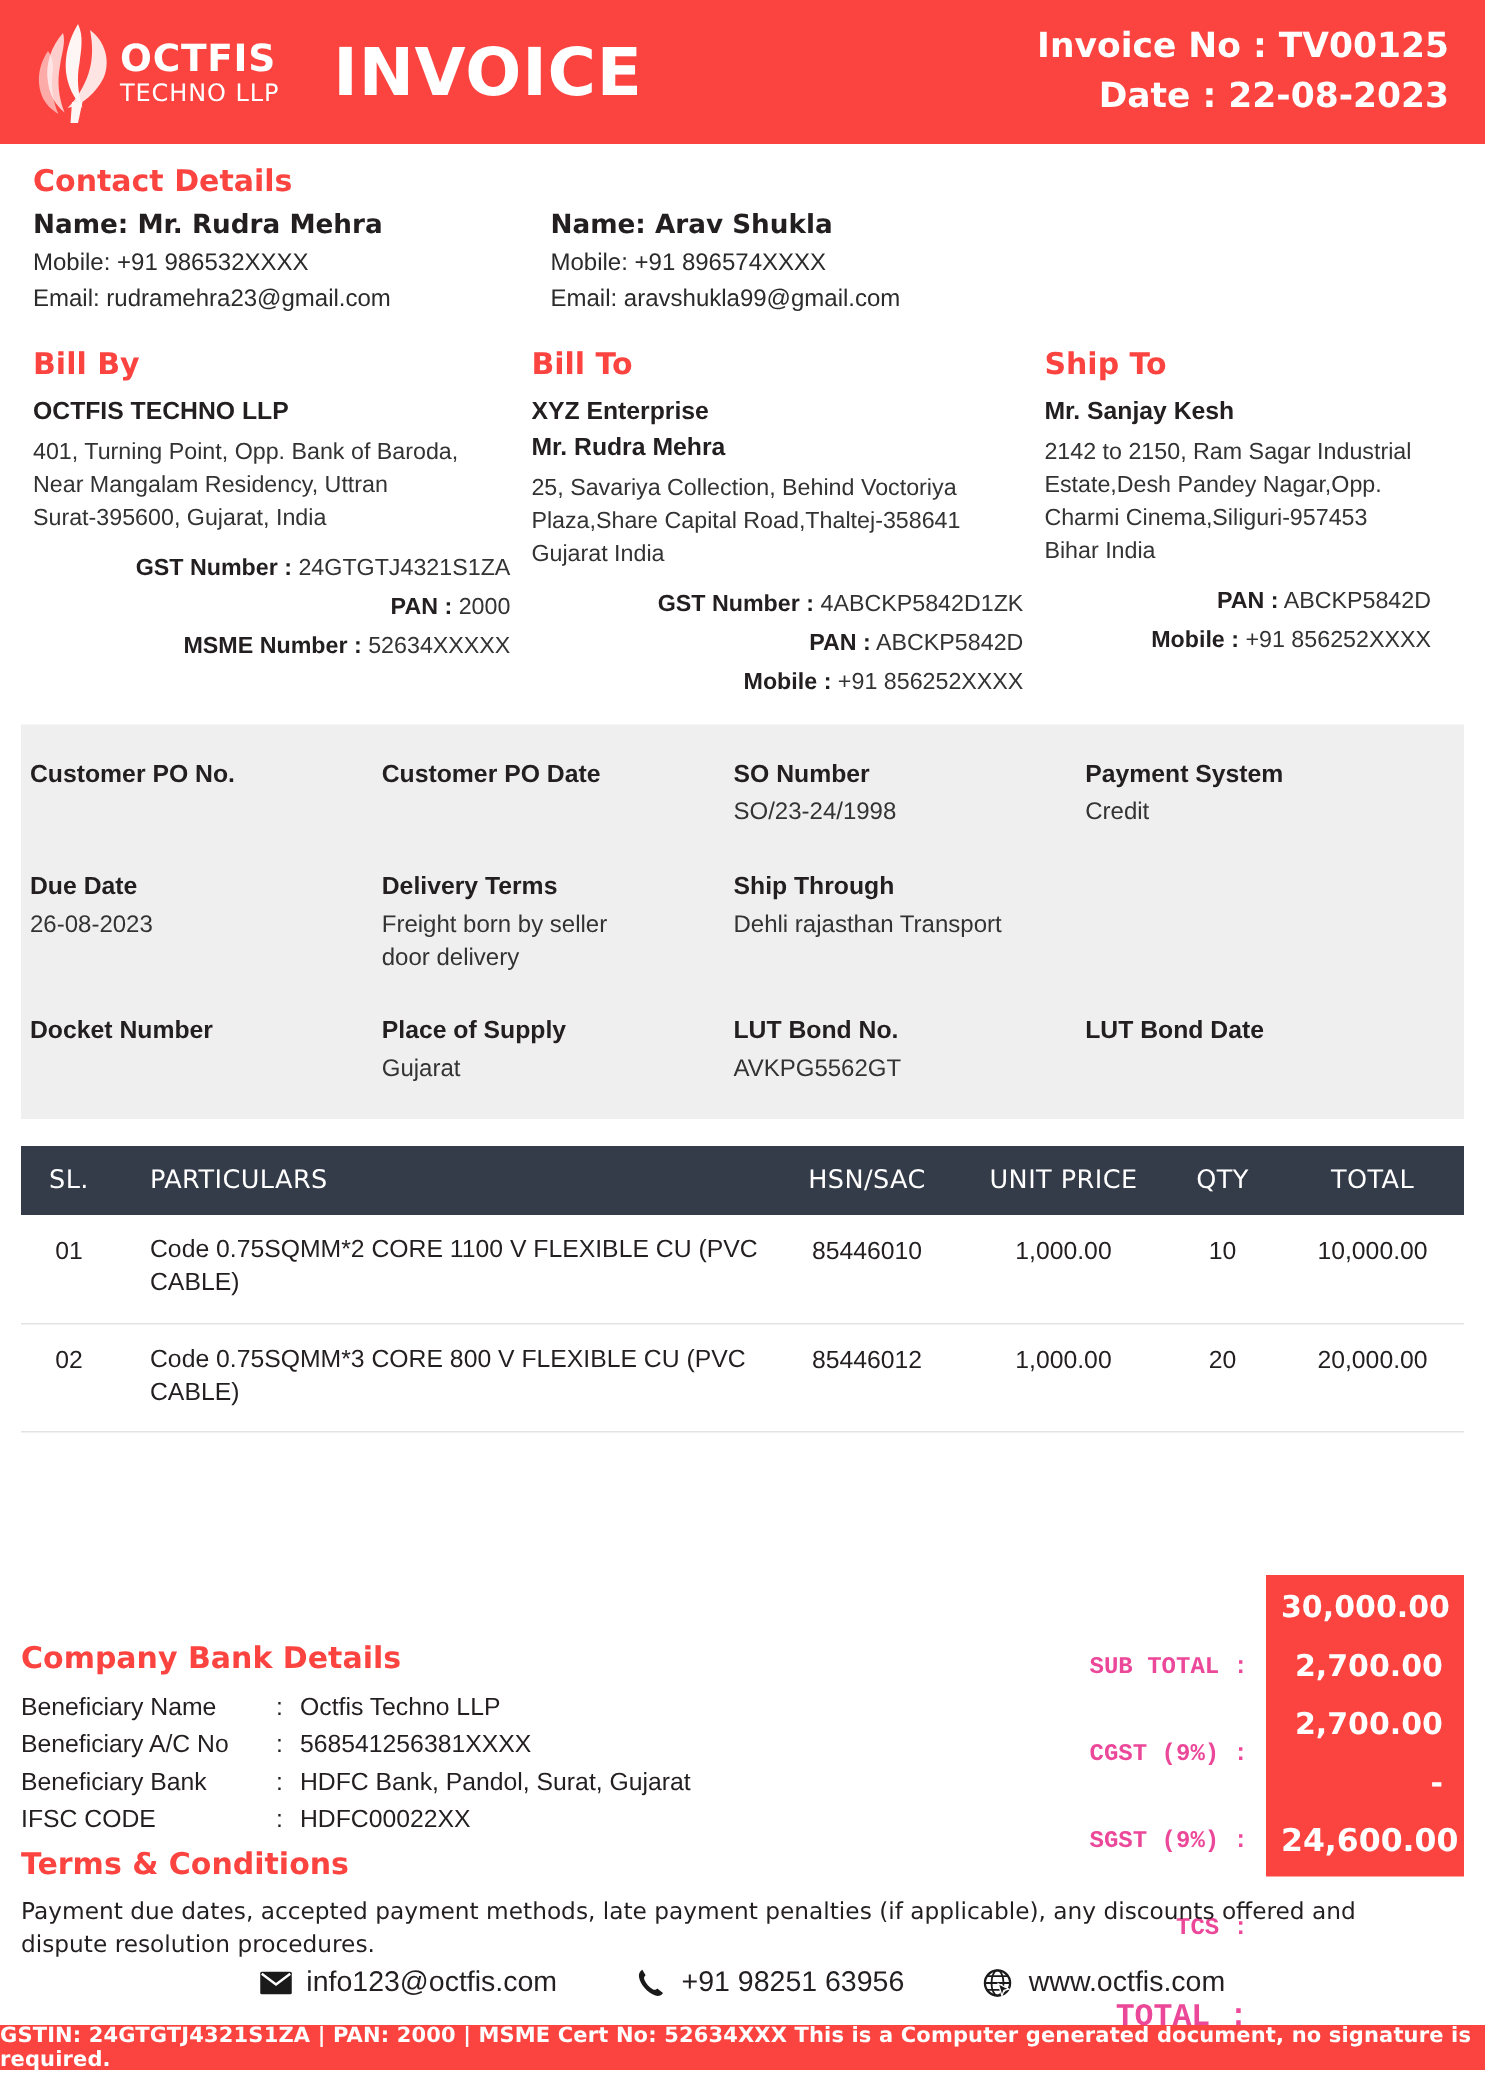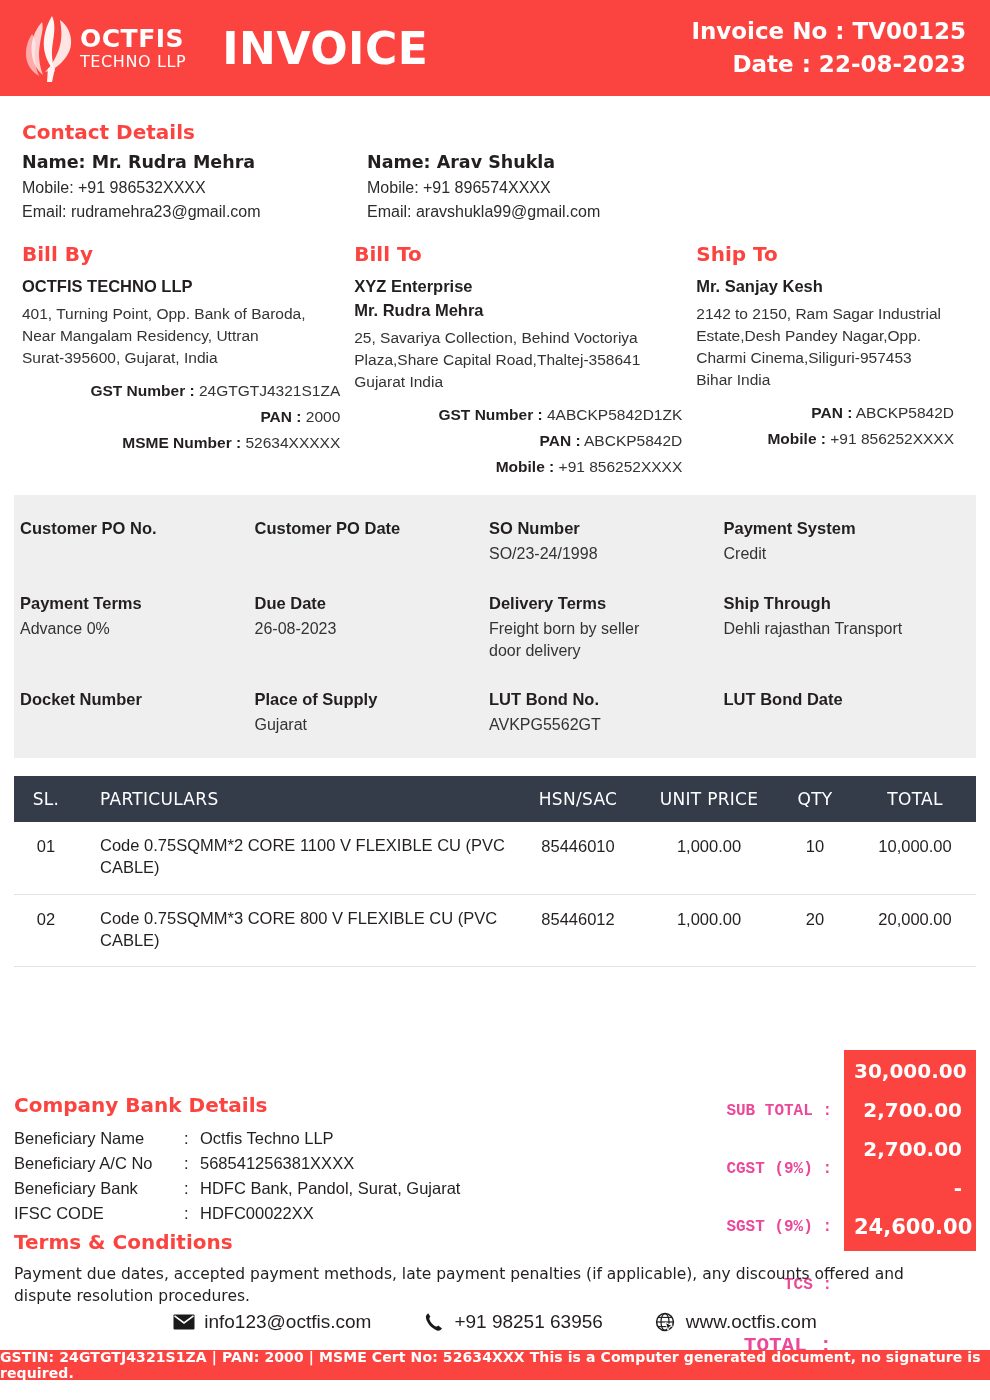--- a/index.html
+++ b/index.html
@@ -58,21 +58,21 @@
     line-height: 1.45;
   }
 
   
   .section-head {
     color: #fb4440;
     font-family: "DejaVu Sans", sans-serif;
     font-weight: 700;
     font-size: 20px;
   }
-  .contact-block { padding: 24px 22px 0 22px; }
+  .contact-block { padding: 12px 22px 0 22px; }
   .contact-cols { display: flex; margin-top: 8px; }
   .contact-col { width: 345px; }
   .c-name {
     font-family: "DejaVu Sans", sans-serif;
     font-weight: 700;
     font-size: 17.5px;
     color: #231f20;
     margin-bottom: 4px;
   }
   .c-line {
@@ -421,24 +421,20 @@
       <div class="meta-cell">
         <div class="meta-label">SO Number</div>
         <div class="meta-value">SO/23-24/1998</div>
       </div>
       <div class="meta-cell">
         <div class="meta-label">Payment System</div>
         <div class="meta-value">Credit</div>
       </div>
     </div>
     <div class="meta-row">
-      <div class="meta-cell">
-        <div class="meta-label">Payment Terms</div>
-        <div class="meta-value">Advance 0%</div>
-      </div>
       <div class="meta-cell">
         <div class="meta-label">Due Date</div>
         <div class="meta-value">26-08-2023</div>
       </div>
       <div class="meta-cell">
         <div class="meta-label">Delivery Terms</div>
         <div class="meta-value" style="max-width:175px">Freight born by seller door delivery</div>
       </div>
       <div class="meta-cell">
         <div class="meta-label">Ship Through</div>

